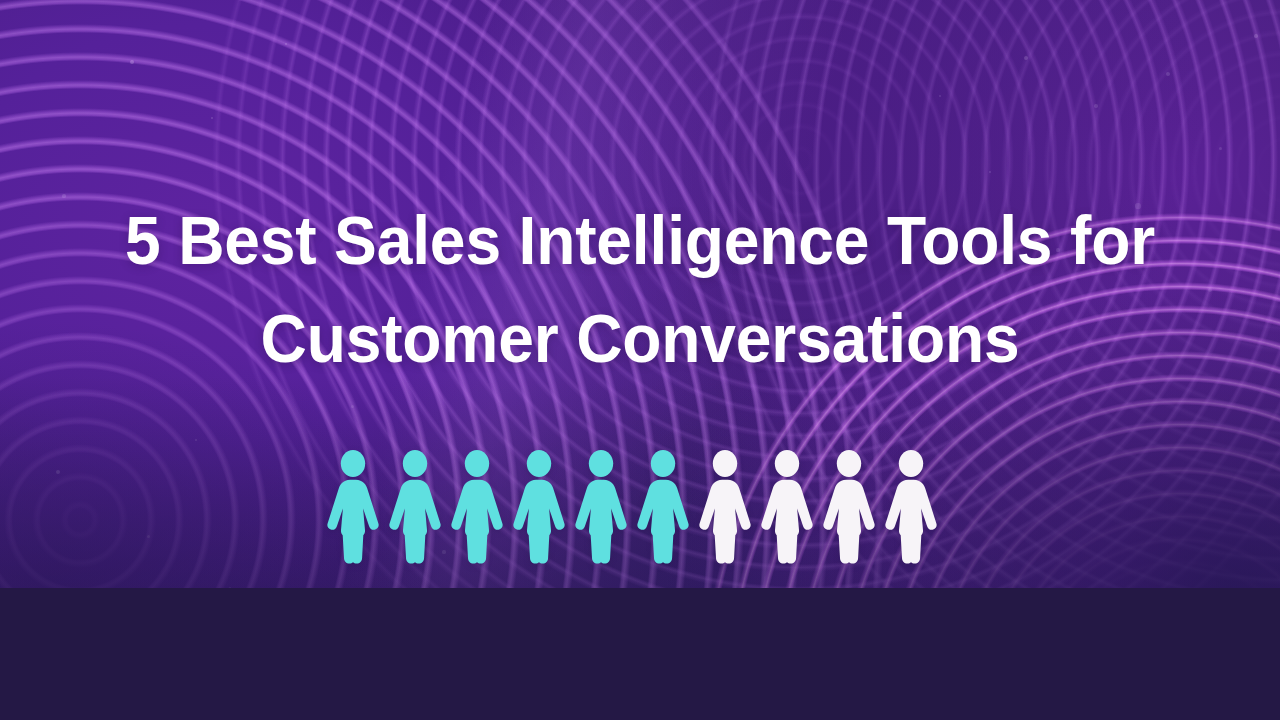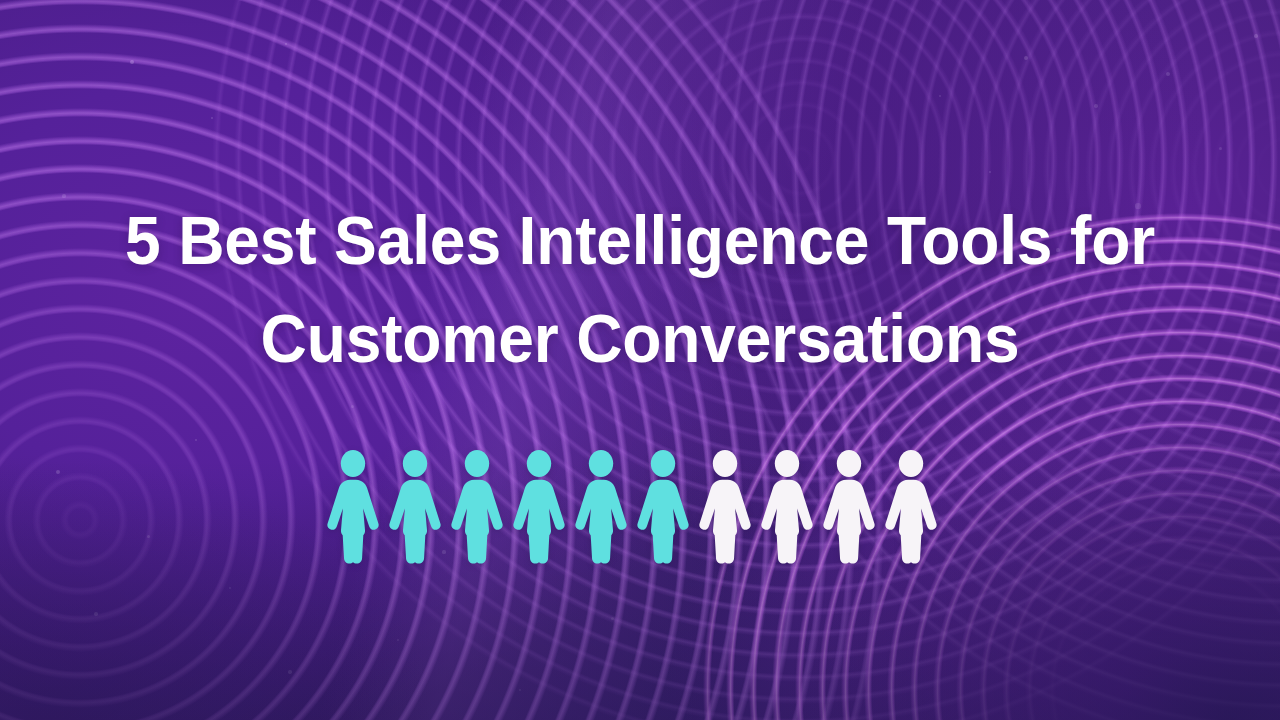--- a/index.html
+++ b/index.html
@@ -4,21 +4,21 @@
 <style>
   html, body {
     margin: 0;
     padding: 0;
     background: #241845;
   }
 
   #stage {
     position: relative;
     width: 1280px;
-    height: 720px;
+    height: 588px;
     overflow: hidden;
     font-family: "Liberation Sans", sans-serif;
     background: #4A1E7A;
   }
 
   
 
   .bg-layer {
     position: absolute;
     inset: 0;

